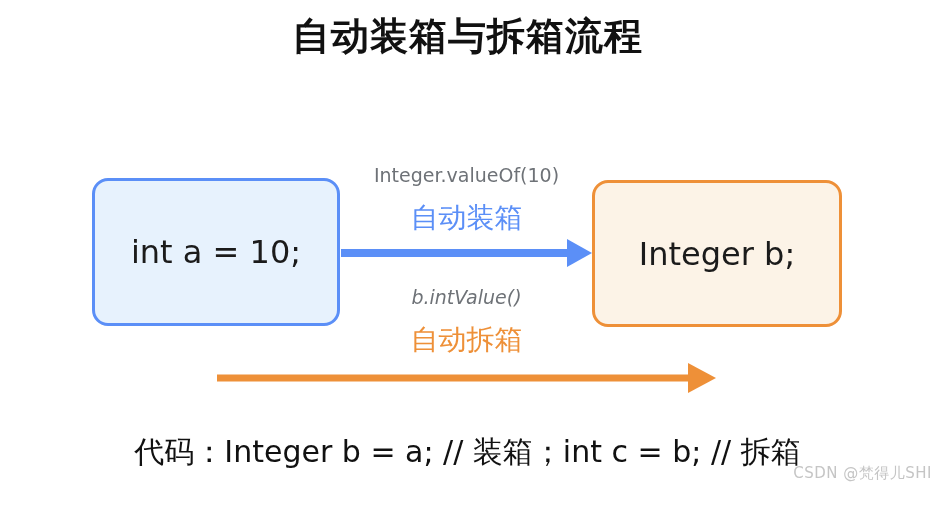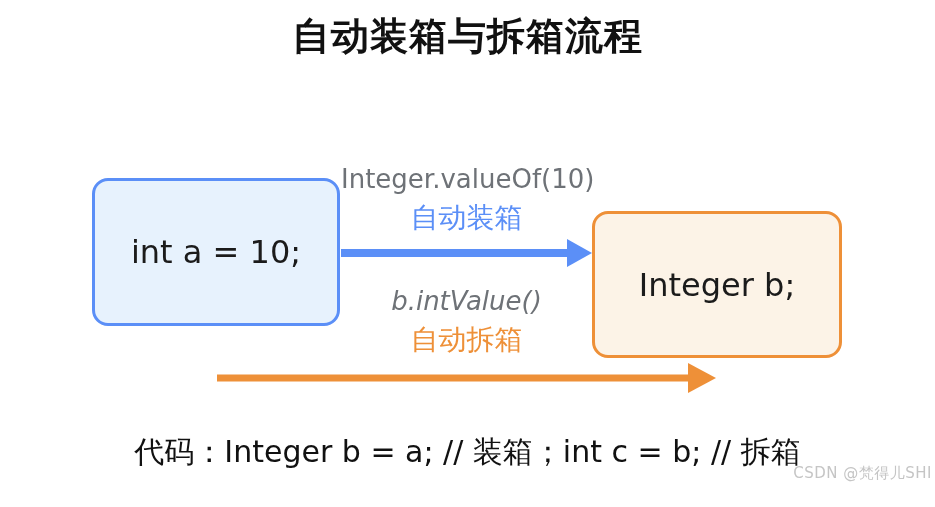--- a/index.html
+++ b/index.html
@@ -36,31 +36,30 @@
     left: 92px; top: 178px;
     width: 248px; height: 148px;
     background: var(--blue-fill, #e7f2fd);
     border: 3px solid var(--blue, #5b8ff7);
   }
   .node-target {
     left: 592px; top: 180px;
     width: 250px; height: 147px;
     background: var(--orange-fill, #fcf3e7);
     border: 3px solid var(--orange, #ee9038);
-    margin-top: 31px;
   }
   .mid-label {
     position: absolute;
     left: 341px;
     width: 251px;
     text-align: center;
     line-height: 1.2;
     white-space: nowrap;
   }
-  .lbl-method { font-size: 26px; color: var(--gray-label, #6e7277); }
+  .lbl-method { font-size: 19px; color: var(--gray-label, #6e7277); }
   .lbl-boxing-method { top: 164px; }
   .lbl-boxing-caption { top: 201px; font-size: 28px; color: var(--blue, #5b8ff7); font-family: Liberation Serif, serif; }
   .lbl-unboxing-method { top: 286px; font-style: italic; }
   .lbl-unboxing-caption { top: 323px; font-size: 28px; color: var(--orange, #ee9038); }
   .arrow-svg { position: absolute; display: block; }
   .arrow-boxing { left: 341px; top: 239px; }
   .arrow-unboxing { left: 217px; top: 363px; }
   .code-caption {
     position: absolute;
     left: 0; right: 0; top: 432px;

